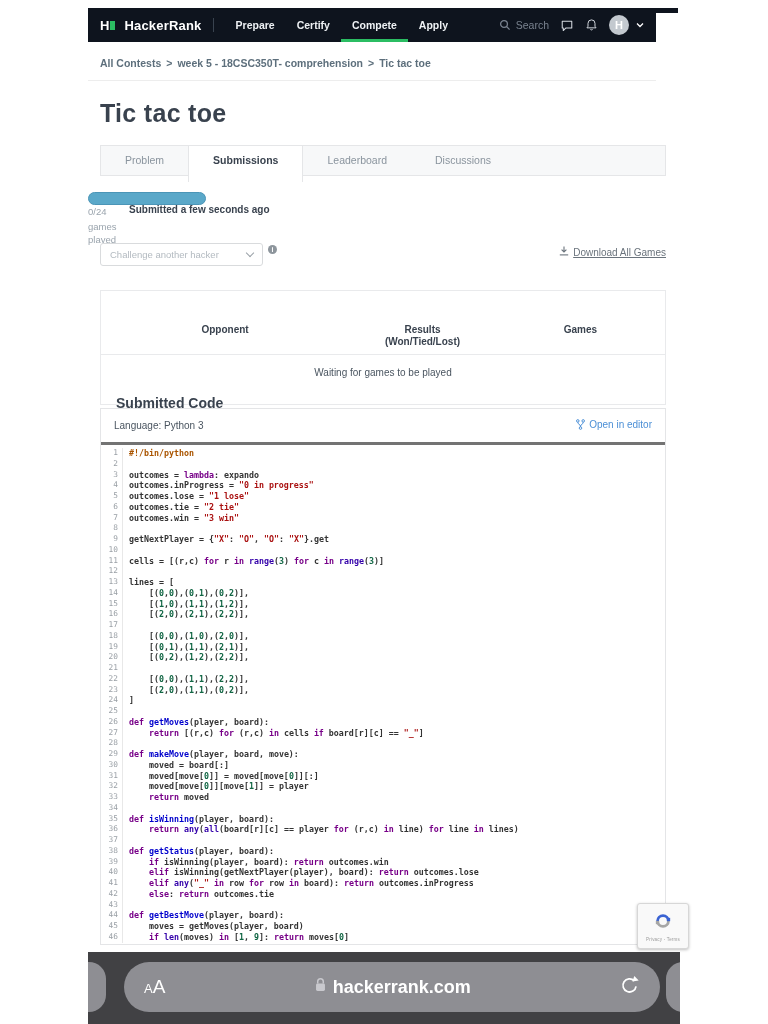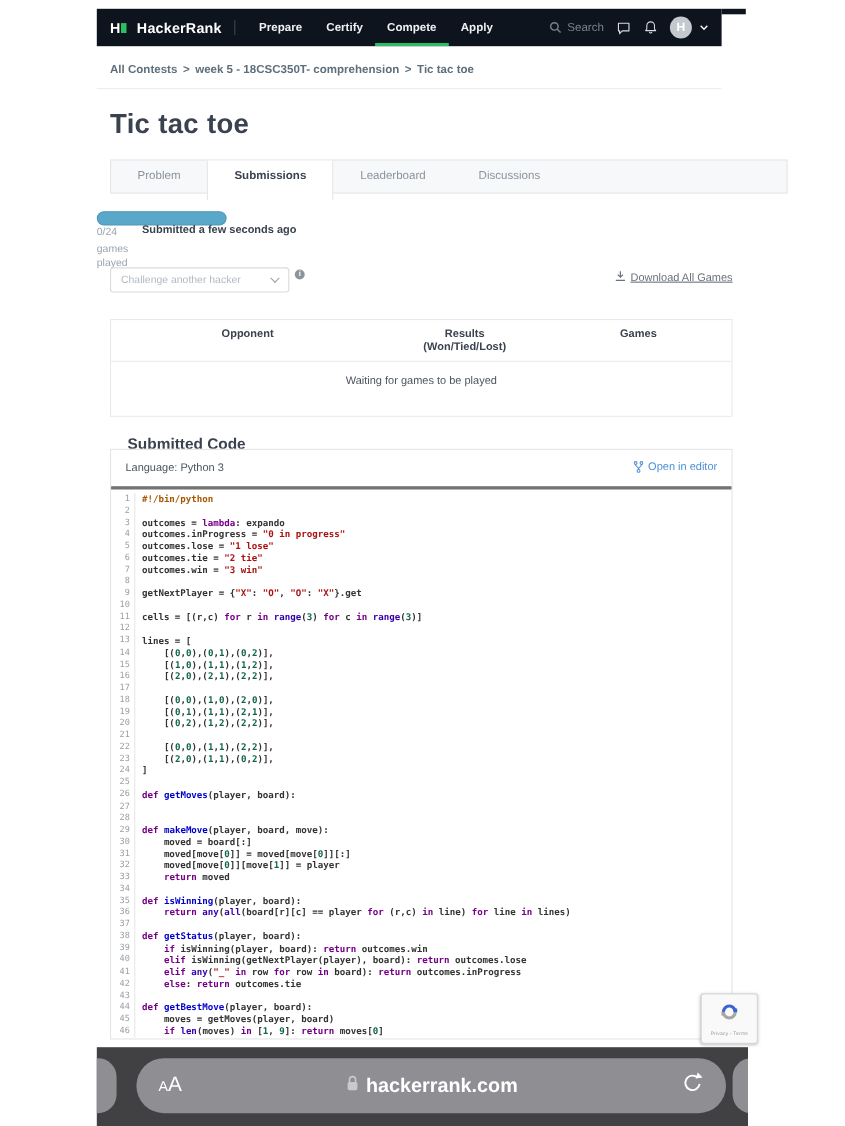--- a/index.html
+++ b/index.html
@@ -25,21 +25,21 @@
           font-weight:bold;display:flex;align-items:center;justify-content:center;}
   .av-chev{margin-left:-4px;display:flex;align-items:center;}
 
   
   #breadcrumb{position:absolute;left:100px;top:57px;font-size:10.5px;font-weight:bold;color:#5d6f7c;}
   .bc-sep{margin:0 5px;color:#5d6f7c;}
   #bc-divider{position:absolute;left:88px;top:80px;width:568px;height:1px;background:#ededed;}
 
   
   #page-title{position:absolute;left:100px;top:99px;font-size:25px;font-weight:bold;color:#39424e;letter-spacing:.3px;}
-  #tabbar{position:absolute;left:100px;top:145px;width:616px;height:31px;background:#f7f8f9;
+  #tabbar{position:absolute;left:100px;top:145px;width:566px;height:31px;background:#f7f8f9;
           border:1px solid #e5e6e8;box-sizing:border-box;display:flex;}
   .tab{font-size:10.5px;color:#8a949e;padding:0 24px;line-height:29px;height:29px;}
   .tab.active{background:#fff;border-left:1px solid #e5e6e8;border-right:1px solid #e5e6e8;
               height:36px;color:#39424e;font-weight:bold;position:relative;z-index:2;}
 
   
   #progress-pill{position:absolute;left:88px;top:192px;width:118px;height:13px;background:var(--progress,#5aa8c9);
                  border:1px solid #4b95b7;border-radius:7px;box-sizing:border-box;}
   #submitted-text{position:absolute;left:99px;top:204px;font-size:10px;font-weight:bold;color:#39424e;margin-left:30px;}
   .gray-mini{position:absolute;left:88px;font-size:9.5px;color:#9aa4ad;}
@@ -52,21 +52,21 @@
         transform:rotate(45deg);margin-top:-3px;}
   #info-icon{position:absolute;left:268px;top:245px;width:9px;height:9px;border-radius:50%;background:#8d959c;
              color:#fff;font-size:7px;line-height:9px;text-align:center;font-weight:bold;}
   #download-link{position:absolute;right:102px;top:246px;display:flex;gap:4px;align-items:center;
                  font-size:10px;color:#6a737c;}
   #download-link .lbl{text-decoration:underline;}
 
   
   #results-table{position:absolute;left:100px;top:290px;width:566px;border:1px solid #e9eaec;box-sizing:border-box;background:#fff;}
   .thead{display:flex;border-bottom:1px solid #e9eaec;padding:7px 0 6px 0;}
-  .th{font-size:10px;font-weight:bold;color:#39424e;text-align:center;line-height:12px;}
+  .th{font-size:10px;font-weight:bold;color:#39424e;text-align:center;line-height:12px;margin-top:26px;}
   .th1{width:44%;} .th2{width:26%;} .th3{width:30%;}
   .tbody{height:49px;padding-top:12px;text-align:center;font-size:10px;color:#4a5560;box-sizing:border-box;}
 
   
   #code-heading{position:absolute;left:100px;top:379px;font-size:14px;font-weight:bold;color:#39424e;}
   #code-block{position:absolute;left:100px;top:408px;width:566px;height:537px;border:1px solid #e4e5e7;
               box-sizing:border-box;background:#fff;}
   #code-header{height:33px;border-bottom:3px solid #737373;display:flex;align-items:center;
                justify-content:space-between;padding:0 13px;}
   #lang-label{font-size:10px;color:#4a5560;}
@@ -307,20 +307,21 @@
         <div class="cl">
           <span class="ln">25</span>
           <span class="ct"></span>
         </div>
         <div class="cl">
           <span class="ln">26</span>
           <span class="ct"><span class="t-kw">def</span> <span class="t-def">getMoves</span>(player, board):</span>
         </div>
         <div class="cl">
           <span class="ln">27</span>
+          <span class="ct">    <span class="t-kw">return</span> [(r,c) <span class="t-kw">for</span> (r,c) <span class="t-kw">in</span> cells <span class="t-kw">if</span> board[r][c] == <span class="t-str">"_"</span>]</span>
         </div>
         <div class="cl">
           <span class="ln">28</span>
           <span class="ct"></span>
         </div>
         <div class="cl">
           <span class="ln">29</span>
           <span class="ct"><span class="t-kw">def</span> <span class="t-def">makeMove</span>(player, board, move):</span>
         </div>
         <div class="cl">

